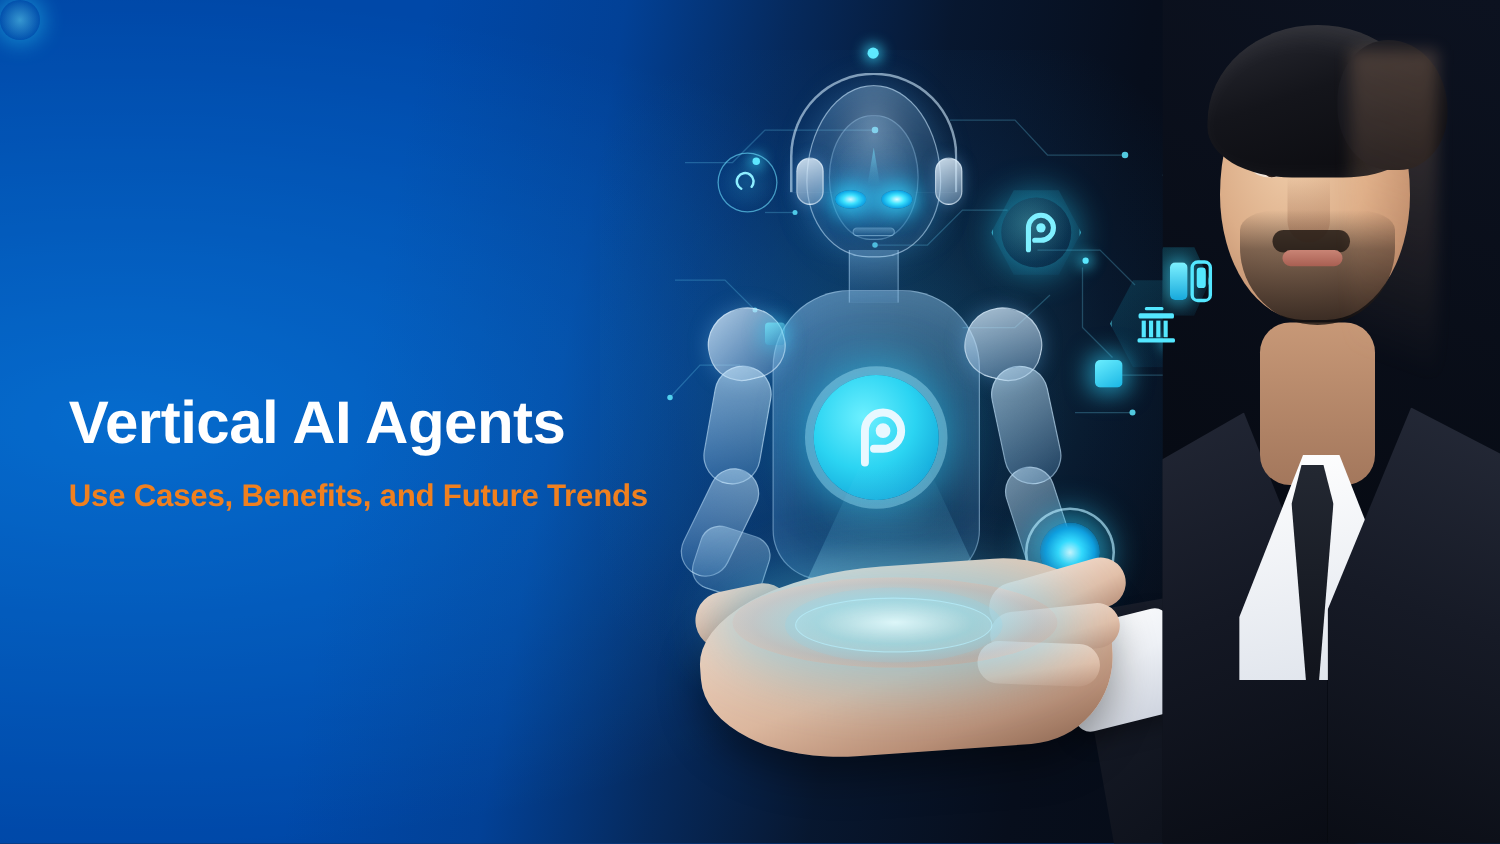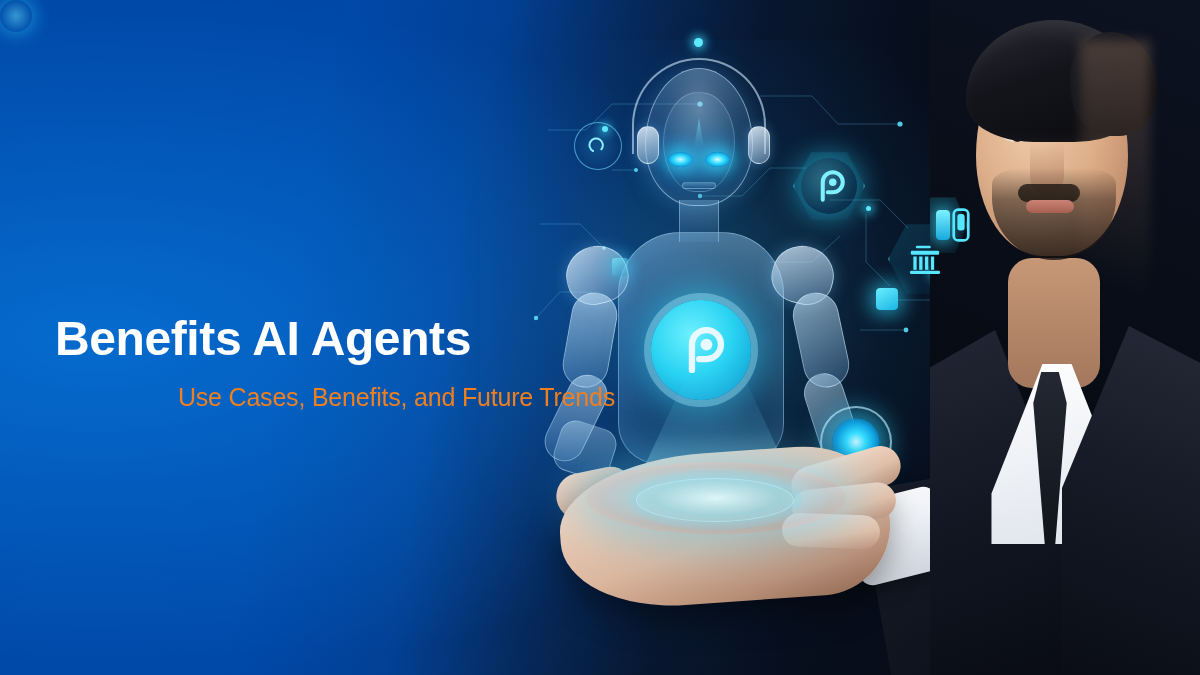--- a/index.html
+++ b/index.html
@@ -51,22 +51,22 @@
     color:#ffffff;font-weight:400;
   }
 
   
   .headline{position:absolute;left:55px;top:313px;width:560px;}
   .h-title{
     color:#ffffff;font-size:48px;font-weight:700;letter-spacing:-.4px;
     line-height:1.08;margin:0 0 18px 0;white-space:nowrap;
   }
   .h-sub{
-    color:#f0801f;font-size:25px;font-weight:400;letter-spacing:-.2px;
-    line-height:1.15;margin:0;white-space:nowrap;text-align:right;
+    color:#f0801f;font-size:25px;font-weight:700;letter-spacing:-.2px;
+    line-height:1.15;margin:0;white-space:nowrap;
   }
 
   
   .art{position:absolute;left:0;top:0;width:1200px;height:675px;pointer-events:none;}
 
   .r-head{
     position:absolute;left:645px;top:68px;width:108px;height:138px;
     border-radius:50% 50% 46% 46%/56% 56% 44% 44%;
     background:
       radial-gradient(ellipse at 50% 28%, rgba(190,225,250,.46) 0%, rgba(120,180,225,.26) 46%, rgba(40,90,150,.16) 72%, rgba(10,35,70,.05) 100%);
@@ -486,17 +486,17 @@
     <div class="m-stache"></div>
     <div class="m-mouth"></div>
     <div class="m-hair"></div>
     <div class="m-rim"></div>
     <div class="m-chipnode">
       <div class="m-chipbar"></div>
     </div>
   </div>
 
   <div class="headline">
-    <h1 class="h-title">Benefits AI Agents</h1>
+    <h1 class="h-title">Vertical AI Agents</h1>
     <p class="h-sub">Use Cases, Benefits, and Future Trends</p>
   </div>
 
 </div>
 
 </body></html>

